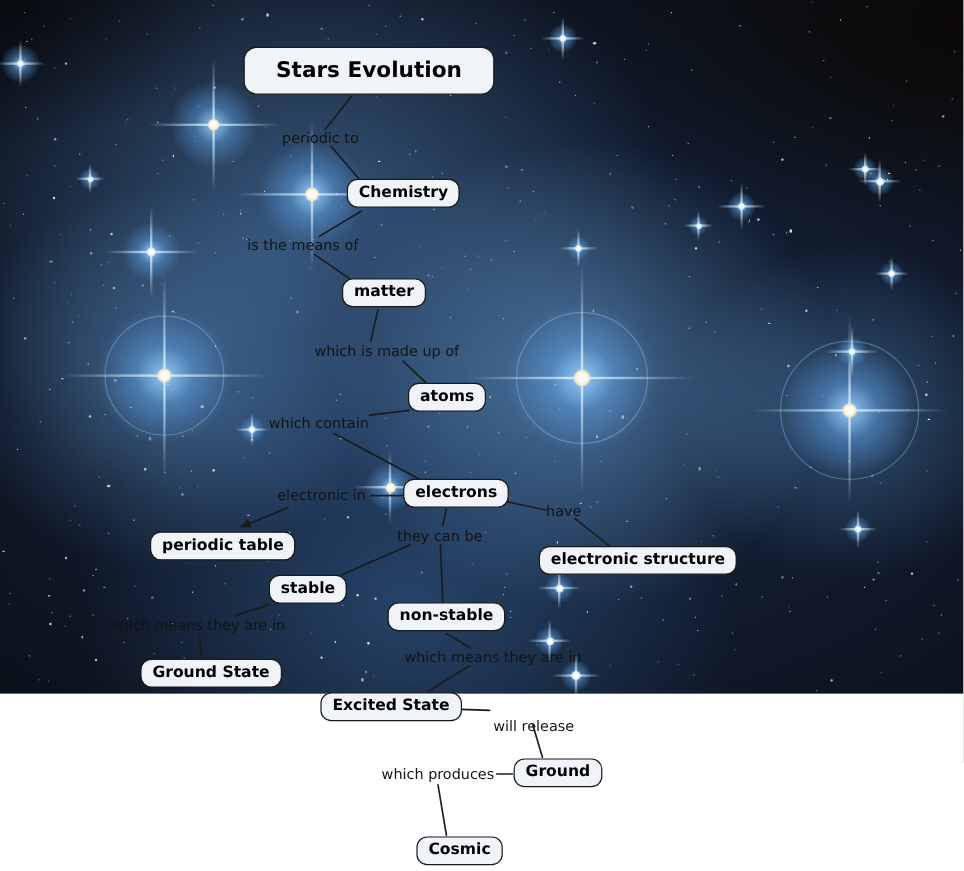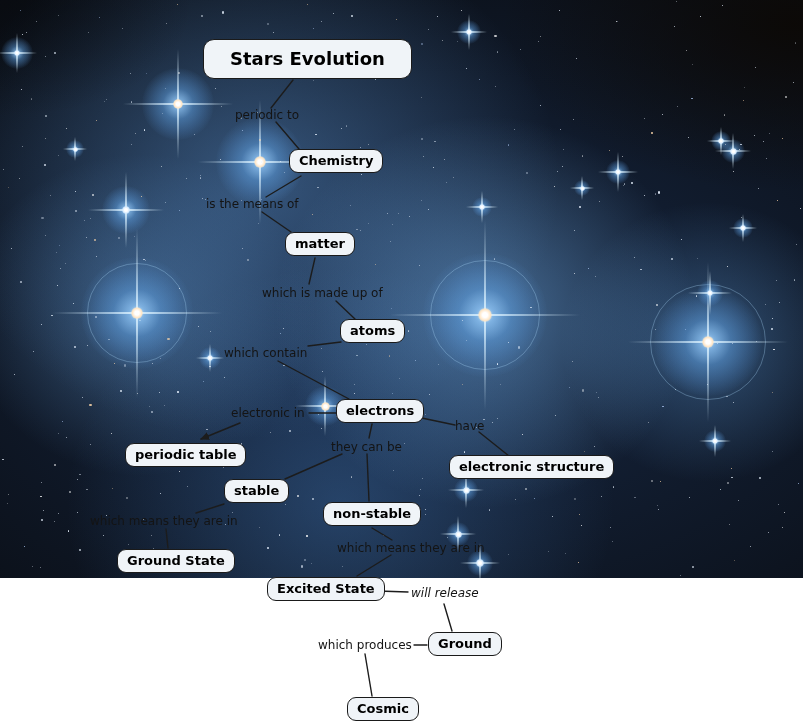--- a/index.html
+++ b/index.html
@@ -656,16 +656,16 @@
   <div id="labels">
       <div class="edge-label" style="left: 235px; top: 108px;">periodic to</div>
       <div class="edge-label" style="left: 206px; top: 197px;">is the means of</div>
       <div class="edge-label" style="left: 262px; top: 286px;">which is made up of</div>
       <div class="edge-label" style="left: 224px; top: 346px;">which contain</div>
       <div class="edge-label" style="left: 231px; top: 406px;">electronic in</div>
       <div class="edge-label" style="left: 455px; top: 419px;">have</div>
       <div class="edge-label" style="left: 331px; top: 440px;">they can be</div>
       <div class="edge-label" style="left: 90px; top: 514px;">which means they are in</div>
       <div class="edge-label" style="left: 337px; top: 541px;">which means they are in</div>
-      <div class="edge-label" style="left: 411px; top: 586px; font-style: italic;">will release</div>
+      <div class="edge-label" style="left: 411px; top: 598px;">will release</div>
       <div class="edge-label" style="left: 318px; top: 638px;">which produces</div>
     </div>
 </div>
 
 </body></html>

